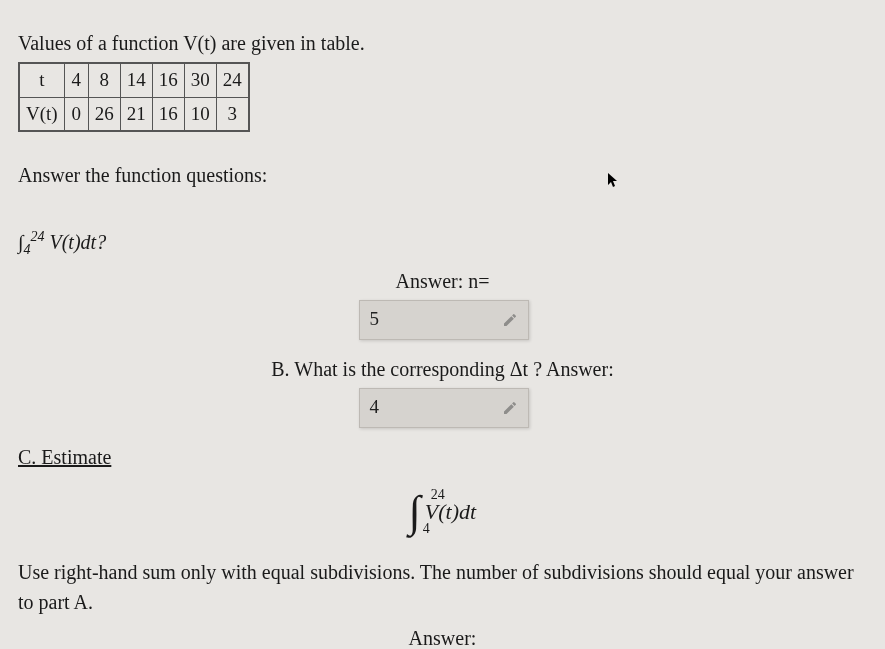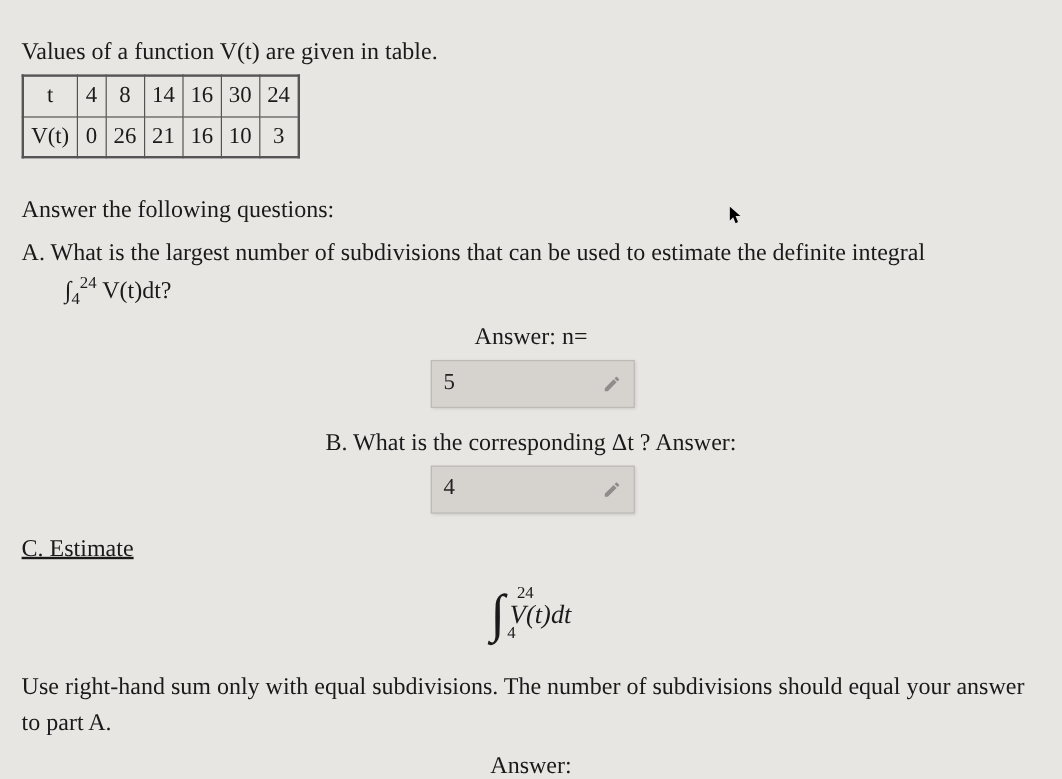--- a/index.html
+++ b/index.html
@@ -71,21 +71,21 @@
       opacity: 0.55;
       flex-shrink: 0;
     }
     .integral-display {
       text-align: center;
       margin: 18px 0 22px 0;
       font-size: 22px;
       font-style: italic;
     }
     .integral-small {
-      margin-left: 36px;
+      font-style: italic;
     }
     .part-c-text {
       margin-bottom: 6px;
       text-decoration: underline;
     }
     .cursor {
       position: absolute;
       top: 172px;
       left: 608px;
       font-size: 16px;
@@ -153,24 +153,23 @@
     <td>0</td>
     <td>26</td>
     <td>21</td>
     <td>16</td>
     <td>10</td>
     <td>3</td>
   </tr>
 </tbody>
   </table>
 
-<p class="question-lead">Answer the following questions:</p>
+<p class="question-lead">Answer the function questions:</p>
 
 <p class="question">
-  <span>A. What is the largest number of subdivisions that can be used to estimate the definite integral</span>
   <br>
   <span class="integral-small">
     <span>∫</span><span class="sub">4</span><span class="sup">24</span><span> V(t)dt?</span>
   </span>
 </p>
 
 <div class="answer-row">
   <span>Answer: n=</span>
   <span class="input-box ml">
     <span class="value">5</span>

